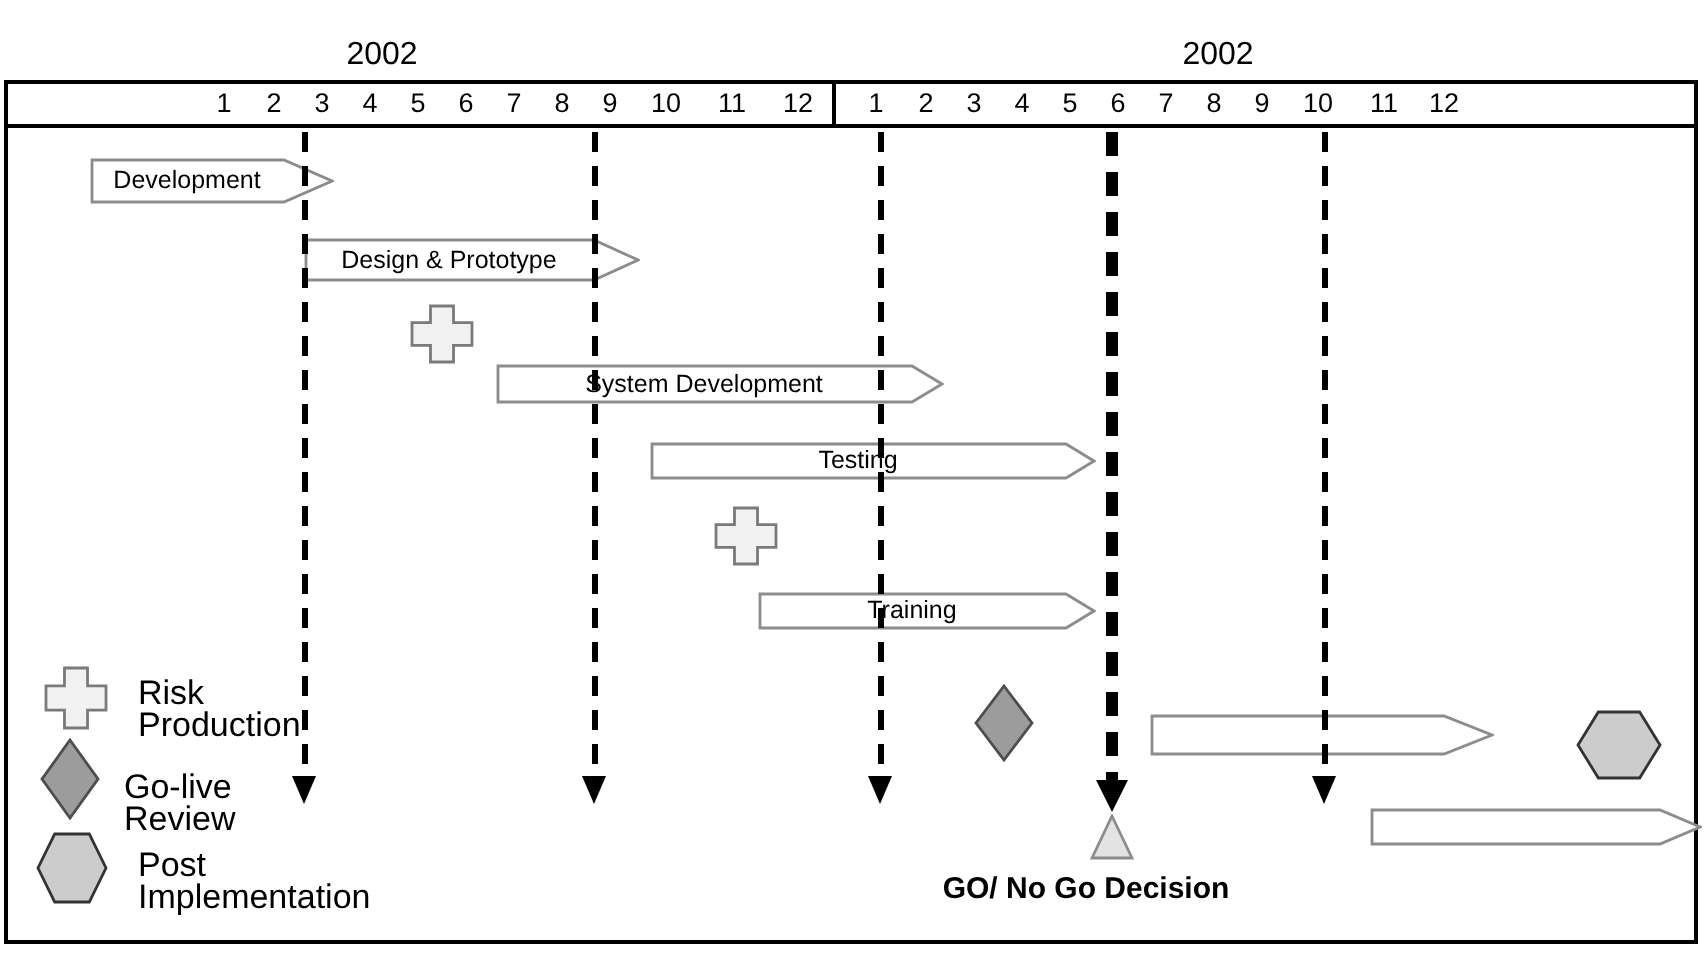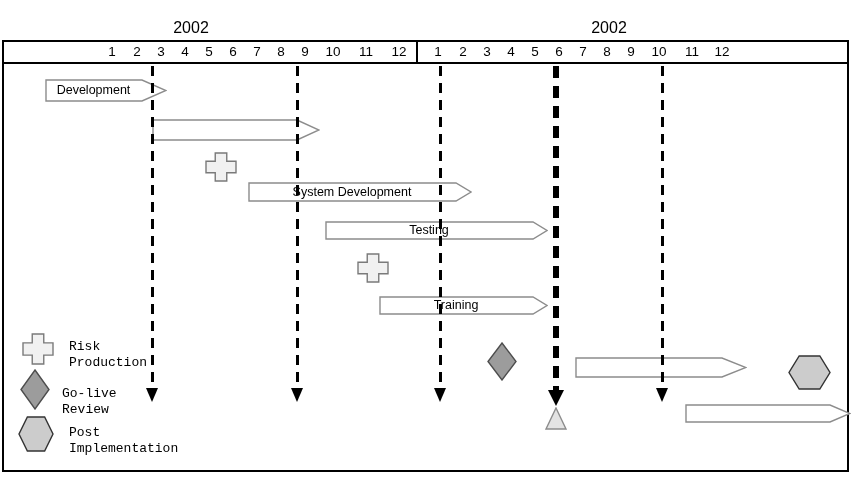--- a/index.html
+++ b/index.html
@@ -15,21 +15,21 @@
   .task-bar{z-index:2;}
   .task-bar svg{position:absolute;left:0;top:0;}
   .task-label{position:absolute;left:0;top:0;text-align:center;font-size:12.5px;white-space:nowrap;}
   .dashline{z-index:3;}
   .dash-thin{width:3px;background:repeating-linear-gradient(to bottom,#000 0 10px,transparent 10px 17px);}
   .dash-thick{width:6px;background:repeating-linear-gradient(to bottom,#000 0 12px,transparent 12px 20px);}
   .arrow-down{width:0;height:0;z-index:3;}
   .arrow-thin{border-left:6px solid transparent;border-right:6px solid transparent;border-top:14px solid #000;}
   .arrow-thick{border-left:8px solid transparent;border-right:8px solid transparent;border-top:16px solid #000;}
   .milestone{z-index:2;}
-  .legend-label{font-size:13px;line-height:15.5px;font-family:Liberation Mono, monospace;}
+  .legend-label{font-size:17px;line-height:15.5px;}
   #decision-label{top:436px;left:543px;transform:translateX(-50%);font-size:15px;font-weight:bold;white-space:nowrap;}
   #decision-triangle{left:545px;top:407px;width:22px;height:23px;}
   .shape-slot{display:block;}
 </style>
 </head>
 <body>
 
 <div id="stage">
 
   <div class="abs year" style="left:191px">2002</div>
@@ -67,20 +67,21 @@
       <div class="abs task-bar" style="left: 45px; top: 79px; width: 122px; height: 23px;">
         <svg width="122" height="23">
           <polygon points="1,1 97,1 121,11.5 97,22 1,22" fill="#ffffff" stroke="#8c8c8c" stroke-width="1.4"></polygon>
         </svg>
         <span class="task-label" style="width: 97px; line-height: 23px;">Development</span>
       </div>
       <div class="abs task-bar" style="left: 152px; top: 119px; width: 168px; height: 22px;">
         <svg width="168" height="22">
           <polygon points="1,1 145,1 167,11 145,21 1,21" fill="#ffffff" stroke="#8c8c8c" stroke-width="1.4"></polygon>
         </svg>
+        <span class="task-label" style="width: 145px; line-height: 22px;">Design &amp; Prototype</span>
       </div>
       <div class="abs task-bar" style="left: 248px; top: 182px; width: 224px; height: 20px;">
         <svg width="224" height="20">
           <polygon points="1,1 208,1 223,10 208,19 1,19" fill="#ffffff" stroke="#8c8c8c" stroke-width="1.4"></polygon>
         </svg>
         <span class="task-label" style="width: 208px; line-height: 20px;">System Development</span>
       </div>
       <div class="abs task-bar" style="left: 325px; top: 221px; width: 223px; height: 19px;">
         <svg width="223" height="19">
           <polygon points="1,1 208,1 222,9.5 208,18 1,18" fill="#ffffff" stroke="#8c8c8c" stroke-width="1.4"></polygon>
@@ -149,13 +150,14 @@
         </svg></span>
     <div class="abs legend-label" style="left:69px;top:425px">
       <div>Post</div>
       <div>Implementation</div>
     </div>
   </div>
 
   <span class="abs shape-slot" id="decision-triangle"><svg width="22" height="23">
         <polygon points="11,1 21,22 1,22" fill="#e3e3e3" stroke="#8c8c8c" stroke-width="1.4"></polygon>
       </svg></span>
+  <div class="abs" id="decision-label">GO/ No Go Decision</div>
 </div>
 
 </body></html>

